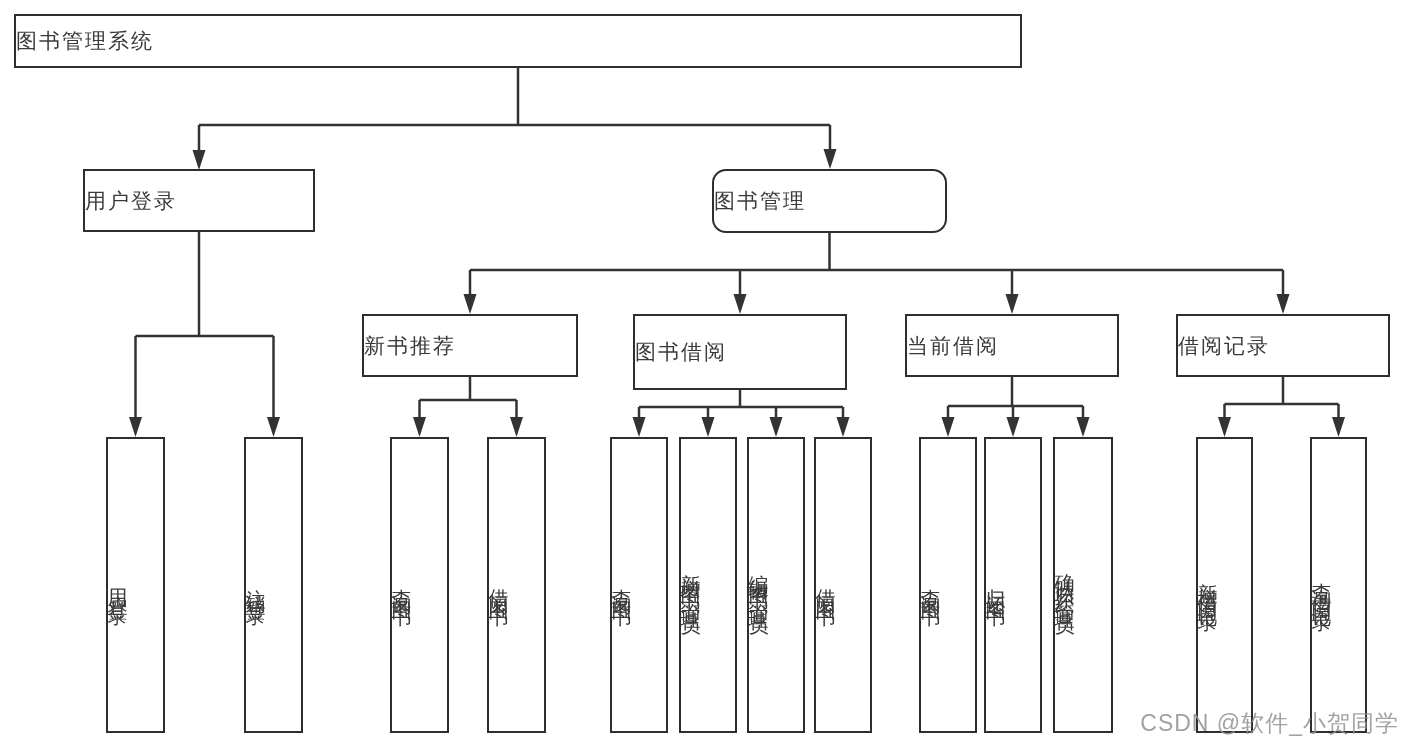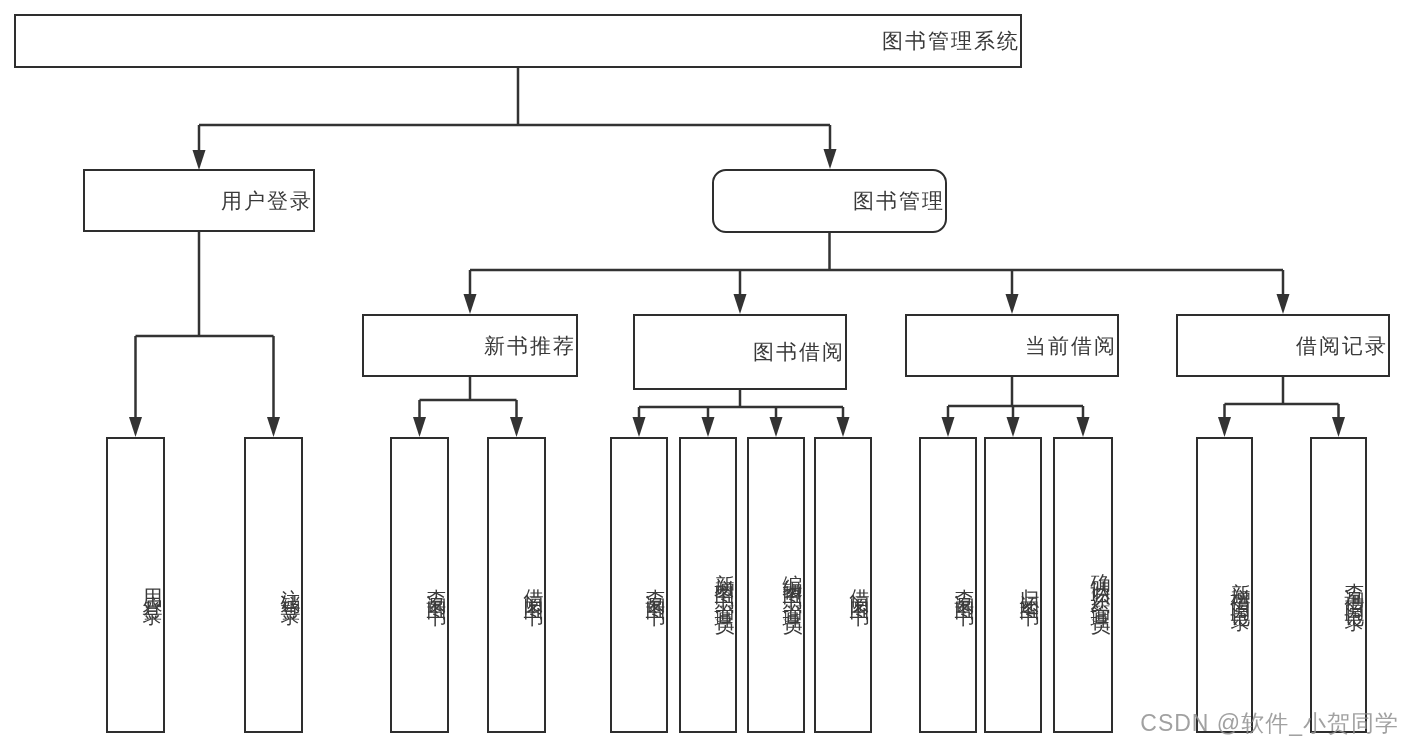--- a/index.html
+++ b/index.html
@@ -16,21 +16,21 @@
     left: 0; top: 0;
     z-index: 0;
   }
   .box {
     position: absolute;
     background: #ffffff;
     border: 2.5px solid #2e2e2e;
     box-sizing: border-box;
     display: flex;
     align-items: center;
-    justify-content: flex-end;
+    justify-content: flex-start;
     color: #3a3a3a;
     z-index: 1;
   }
   .h-label {
     font-size: 21px;
     letter-spacing: 2px;
     white-space: nowrap;
   }
   .v-label {
     writing-mode: vertical-rl;
@@ -125,21 +125,21 @@
     <span class="h-label">图书管理系统</span>
   </div>
 
   <div class="box" style="left:83px; top:169px; width:232px; height:63px;">
     <span class="h-label">用户登录</span>
   </div>
   <div class="box" style="left:712px; top:169px; width:235px; height:64px;border-radius:14px;">
     <span class="h-label">图书管理</span>
   </div>
 
-  <div class="box" style="left:362px; top:314px; width:216px; height:63px;padding-left:20px;">
+  <div class="box" style="left:362px; top:314px; width:216px; height:63px;">
     <span class="h-label">新书推荐</span>
   </div>
   <div class="box" style="left:633px; top:314px; width:214px; height:76px;">
     <span class="h-label">图书借阅</span>
   </div>
   <div class="box" style="left:905px; top:314px; width:214px; height:63px;">
     <span class="h-label">当前借阅</span>
   </div>
   <div class="box" style="left:1176px; top:314px; width:214px; height:63px;">
     <span class="h-label">借阅记录</span>

